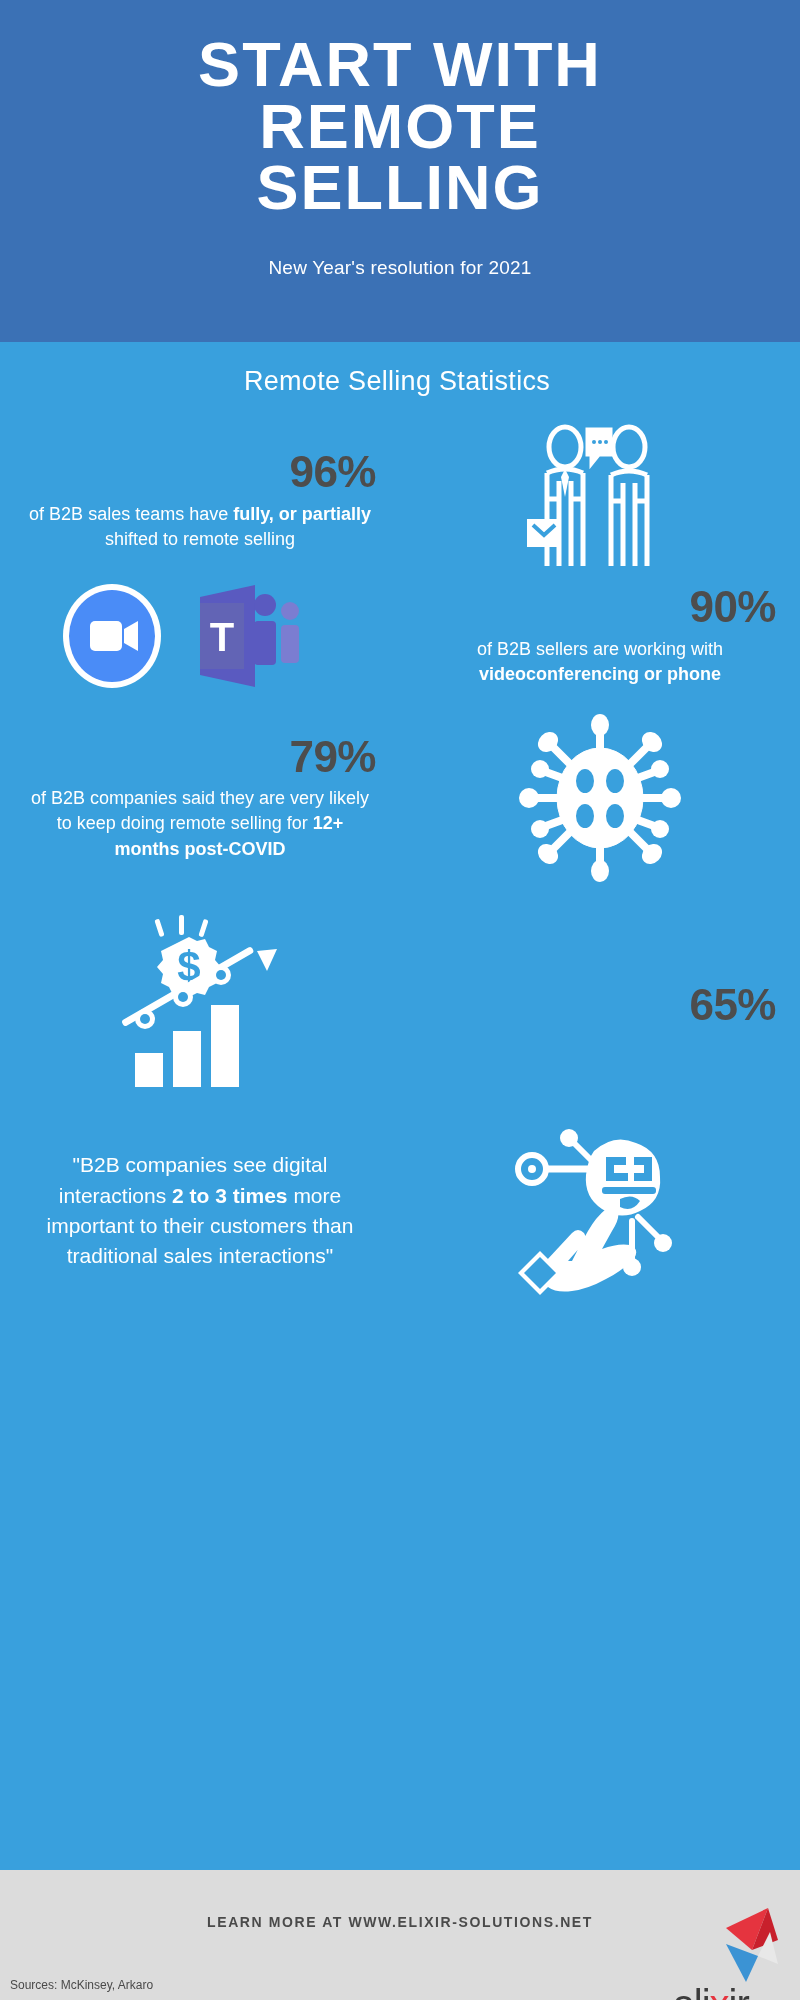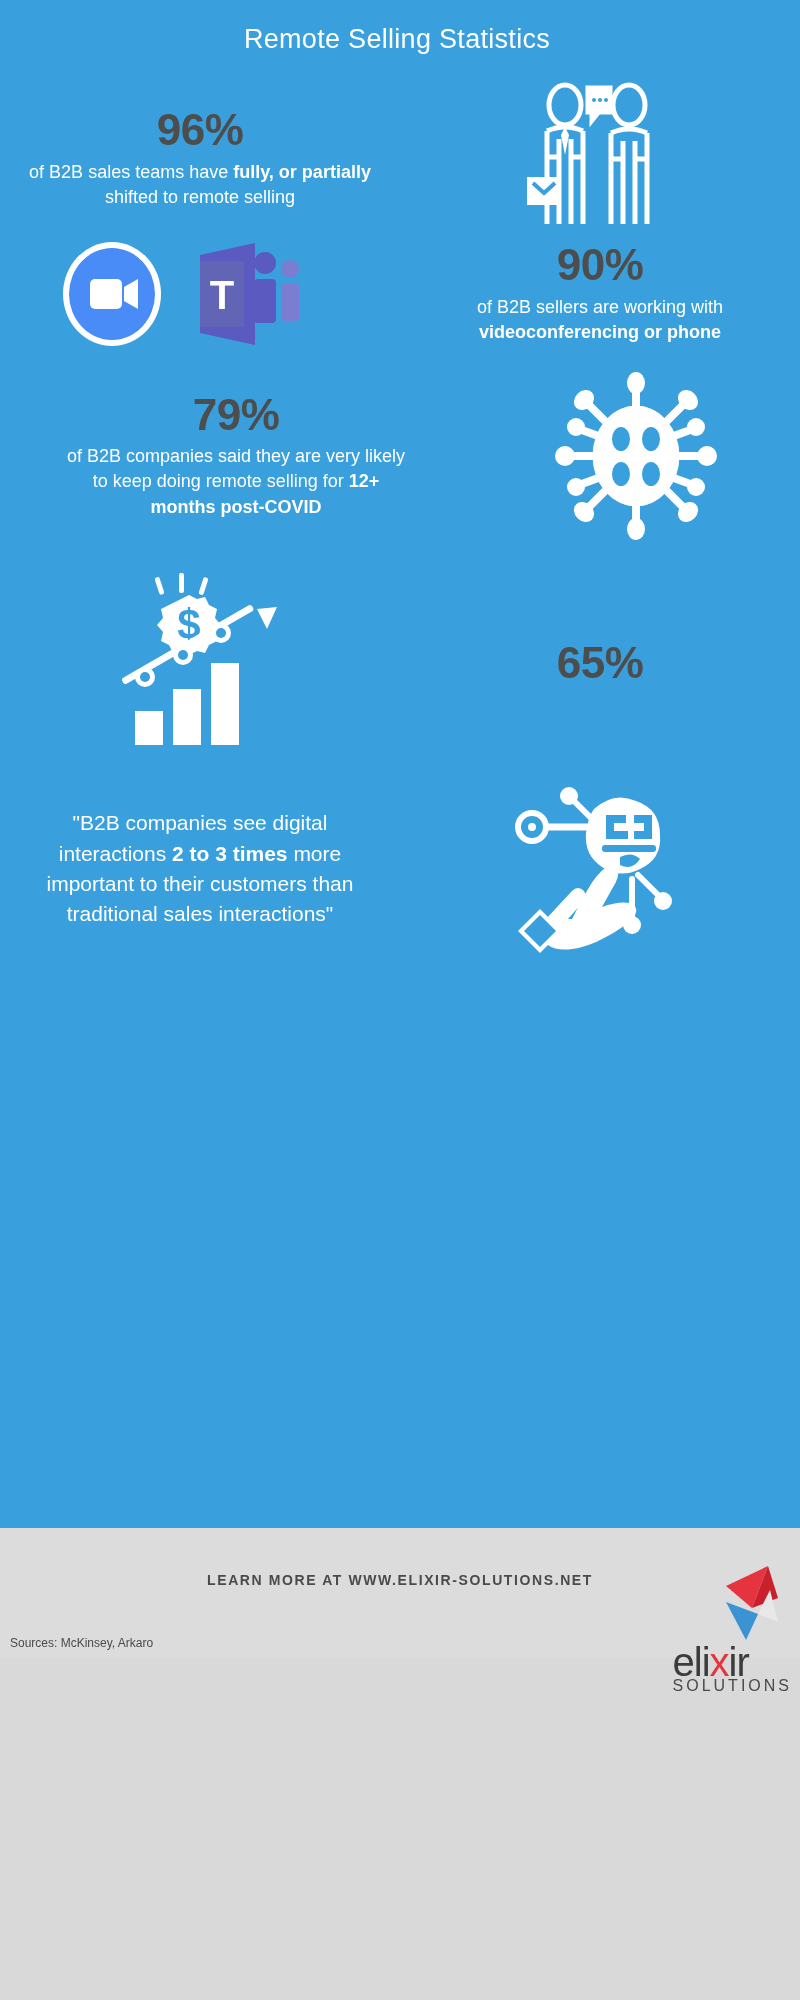--- a/index.html
+++ b/index.html
@@ -74,38 +74,39 @@
     align-items:center;
     justify-content:center;
   }
   .stat-num{
     color:#4d4d4d;
     font-size:44px;
     font-weight:bold;
     line-height:1.05;
     margin-bottom:6px;
     letter-spacing:-0.5px;
+    text-align:right;
   }
   .stat-desc{
     color:#ffffff;
     font-size:18px;
     line-height:1.42;
   }
   .stat-desc b{font-weight:bold;}
   .quote{
     color:#ffffff;
     font-size:21px;
     line-height:1.45;
   }
   .quote b{font-weight:bold;}
 
   
   .r1{margin-top:24px;}
   .r2{}
-  .r3{margin-top:22px;padding-left:36px;}
+  .r3{margin-top:22px;}
   .r4{margin-top:30px;}
   .r5{margin-top:18px;}
 
   
   .footer{
     background:#dcdcdc;
     height:130px;
     position:relative;
     box-sizing:border-box;
   }
@@ -148,20 +149,28 @@
     letter-spacing:3px;
     text-align:right;
     margin-top:-4px;
   }
 </style>
 </head>
 <body>
 
 <div class="page">
 
+  <div class="header">
+    <h1 class="title">
+      <span class="tline">START WITH</span>
+      <span class="tline">REMOTE</span>
+      <span class="tline">SELLING</span>
+    </h1>
+    <div class="subtitle">New Year's resolution for 2021</div>
+  </div>
 
   <div class="body">
 
     <div class="section-title">Remote Selling Statistics</div>
 
     <div class="row r1">
       <div class="col-text">
         <div class="stat-num">96%</div>
         <div class="stat-desc">
           <span>of B2B sales teams have </span><b>fully, or partially</b><span> shifted to remote selling</span>

